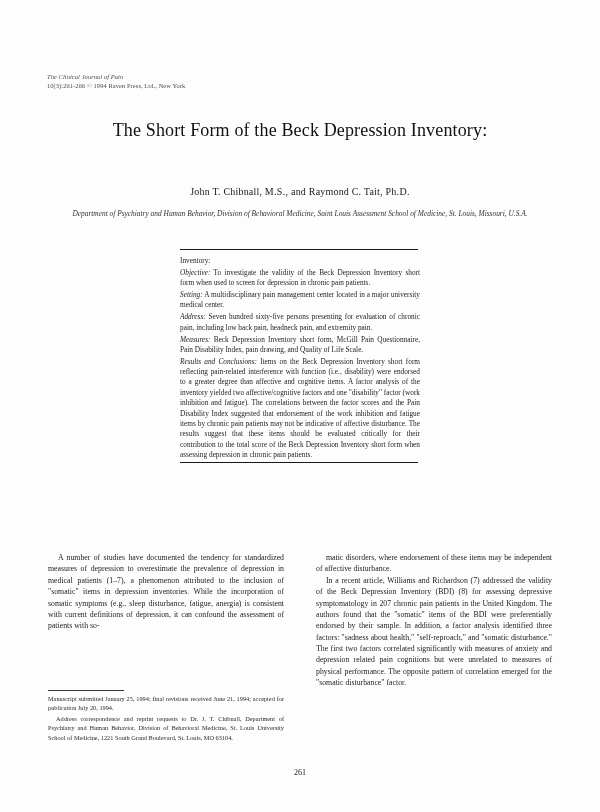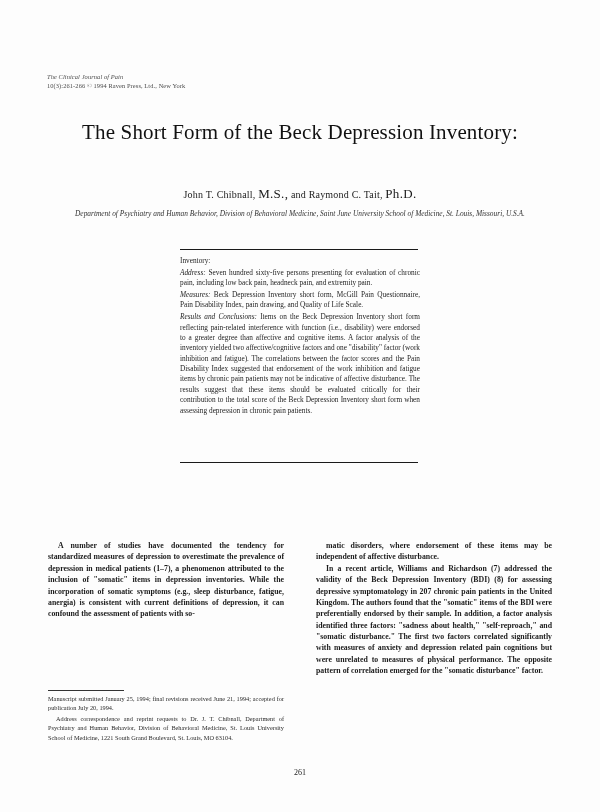--- a/index.html
+++ b/index.html
@@ -35,38 +35,38 @@
   }
   .journal-header .line2 {
     font-style: normal;
   }
   .title {
     position: absolute;
     left: 48px;
     top: 118px;
     width: 504px;
     text-align: center;
-    font-size: 21px;
+    font-size: 18px;
     line-height: 1.35;
     color: #111;
     letter-spacing: 0.15px;
   }
   .title .l2 { display: block; }
   .authors {
     position: absolute;
     left: 48px;
     top: 186px;
     width: 504px;
     text-align: center;
     font-size: 10px;
     letter-spacing: 0.2px;
     color: #1a1a1a;
   }
   .authors .sm {
-    font-size: 13px;
+    font-size: 10px;
     letter-spacing: 0.3px;
   }
   .affiliation {
     position: absolute;
     left: 62px;
     top: 208px;
     width: 476px;
     text-align: center;
     font-size: 7.4px;
     font-style: italic;
@@ -111,27 +111,26 @@
   .abstract .kw .lbl { font-style: italic; }
   .columns {
     position: absolute;
     left: 48px;
     top: 540px;
     width: 504px;
     height: 200px;
   }
   .col {
     position: absolute;
-    top: 0;
+    top: 12px;
     width: 236px;
     font-size: 7.8px;
     line-height: 1.46;
     text-align: justify;
     color: #1b1b1b;
-    font-weight: bold;
   }
   .col.left { left: 0; }
   .col.right { left: 268px; }
   .col p {
     margin: 0;
     text-indent: 10px;
   }
   .col p + p { margin-top: 0px; }
   .footnote {
     position: absolute;
@@ -177,28 +176,30 @@
 
   <div class="authors">
     <span>John T. Chibnall,</span>
     <span class="sm">M.S.,</span>
     <span>and</span>
     <span>Raymond C. Tait,</span>
     <span class="sm">Ph.D.</span>
   </div>
 
   <div class="affiliation">
-    <span>Department of Psychiatry and Human Behavior, Division of Behavioral Medicine, Saint June University School of</span>
+    <span>Department of Psychiatry and Human Behavior, Division of Behavioral Medicine, Saint Louis Assessment School of</span>
     <span>Medicine, St. Louis, Missouri, U.S.A.</span>
   </div>
 
   <div class="rule rule-top"></div>
 
   <div class="abstract">
     <p>Inventory:</p>
+    <p><span class="head">Objective:</span><span> To investigate the validity of the Beck Depression Inventory short form when used to screen for depression in chronic pain patients.</span></p>
+    <p><span class="head">Setting:</span><span> A multidisciplinary pain management center located in a major university medical center.</span></p>
     <p><span class="head">Address:</span><span> Seven hundred sixty-five persons presenting for evaluation of chronic pain, including low back pain, headneck pain, and extremity pain.</span></p>
     <p><span class="head">Measures:</span><span> Beck Depression Inventory short form, McGill Pain Questionnaire, Pain Disability Index, pain drawing, and Quality of Life Scale.</span></p>
     <p><span class="head">Results and Conclusions:</span><span> Items on the Beck Depression Inventory short form reflecting pain-related interference with function (i.e., disability) were endorsed to a greater degree than affective and cognitive items. A factor analysis of the inventory yielded two affective/cognitive factors and one "disability" factor (work inhibition and fatigue). The correlations between the factor scores and the Pain Disability Index suggested that endorsement of the work inhibition and fatigue items by chronic pain patients may not be indicative of affective disturbance. The results suggest that these items should be evaluated critically for their contribution to the total score of the Beck Depression Inventory short form when assessing depression in chronic pain patients.</span></p>
   </div>
 
   <div class="rule rule-bottom"></div>
 
   <div class="columns">
     <div class="col left">
       <p>A number of studies have documented the tendency for standardized measures of depression to overestimate the prevalence of depression in medical patients (1–7), a phenomenon attributed to the inclusion of "somatic" items in depression inventories. While the incorporation of somatic symptoms (e.g., sleep disturbance, fatigue, anergia) is consistent with current definitions of depression, it can confound the assessment of patients with so-</p>

